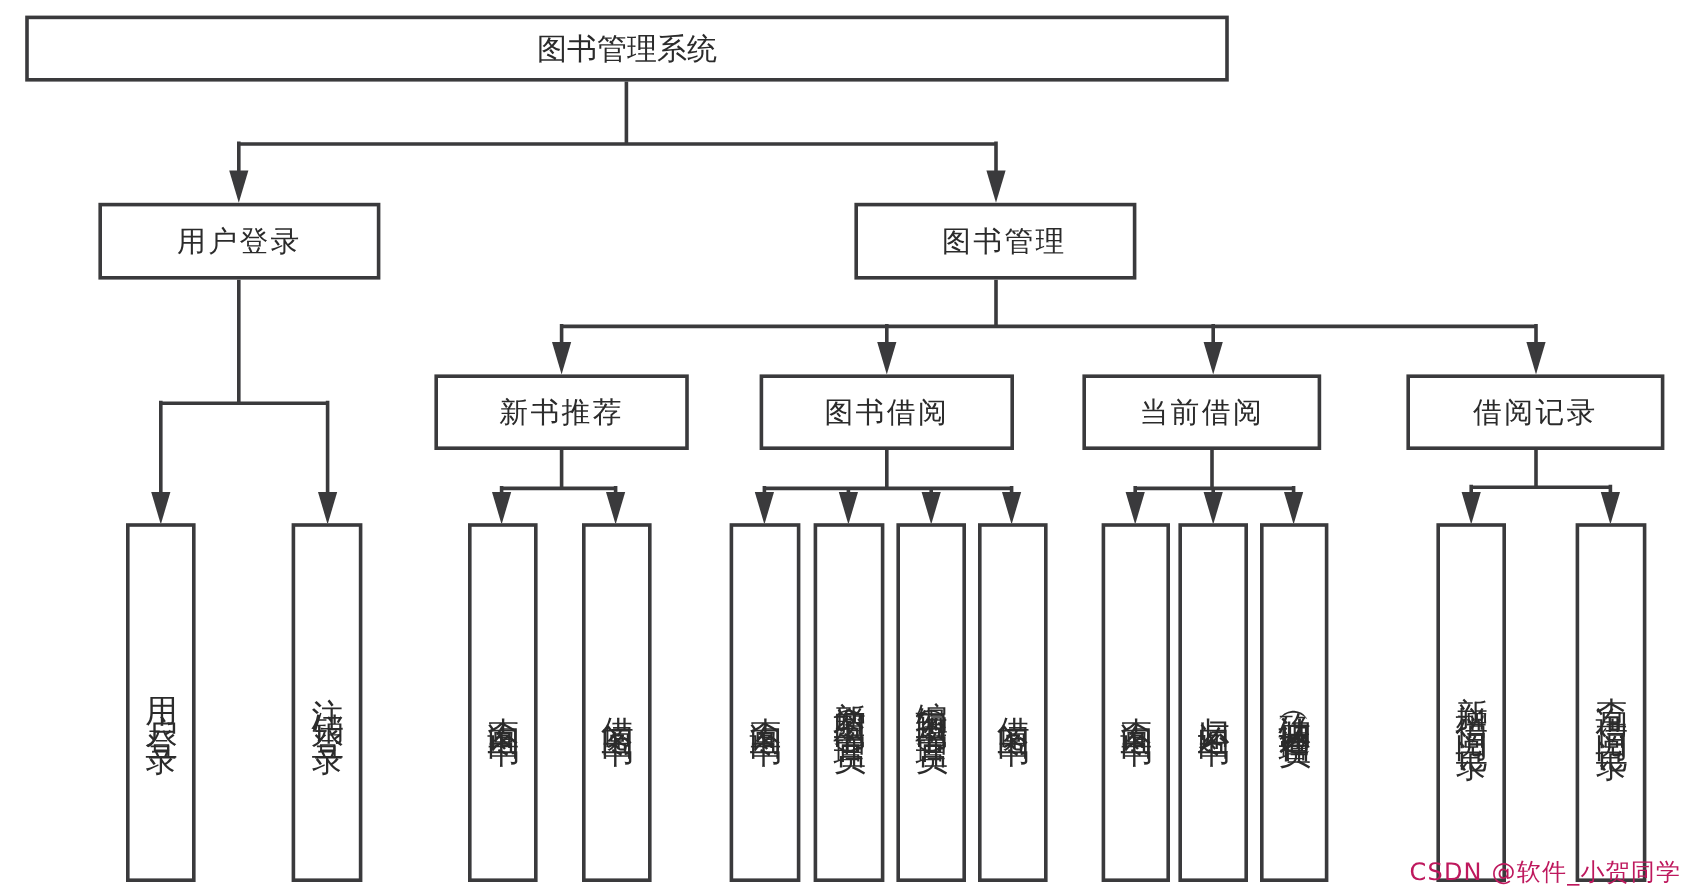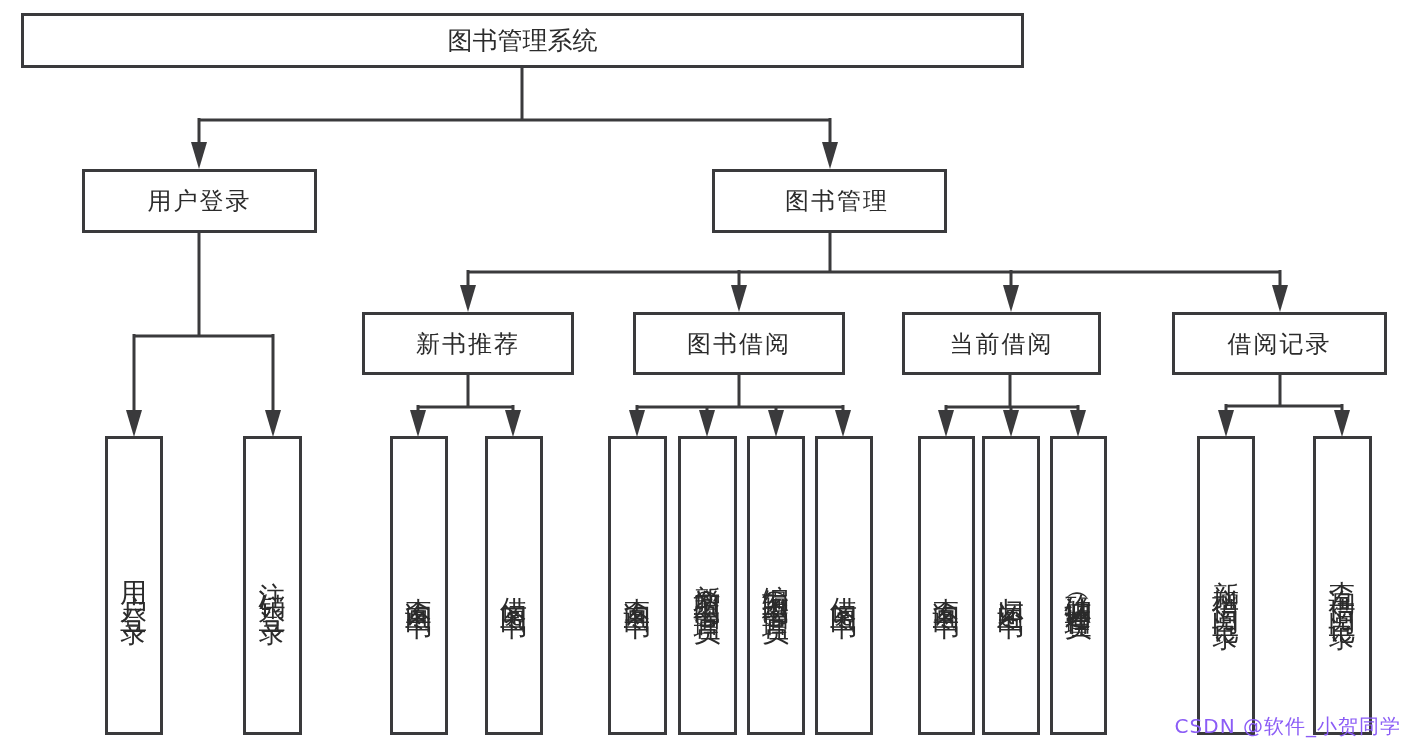--- a/index.html
+++ b/index.html
@@ -54,21 +54,21 @@
   }
   .ls-wide  span { letter-spacing: 13px; }
   .ls-med6  span { letter-spacing: 9px;  }
   .ls-mid   span { letter-spacing: 5px;  }
   .ls-tight span { letter-spacing: 3px;  }
   .watermark {
     position: absolute;
     right: 4px;
     bottom: 7px;
     font-size: 20px;
-    color: #8b5cf6;
+    color: #be185d;
     letter-spacing: 1px;
     white-space: nowrap;
     z-index: 5;
   }
 </style>
 </head>
 <body>
 
 <div id="stage">
 

